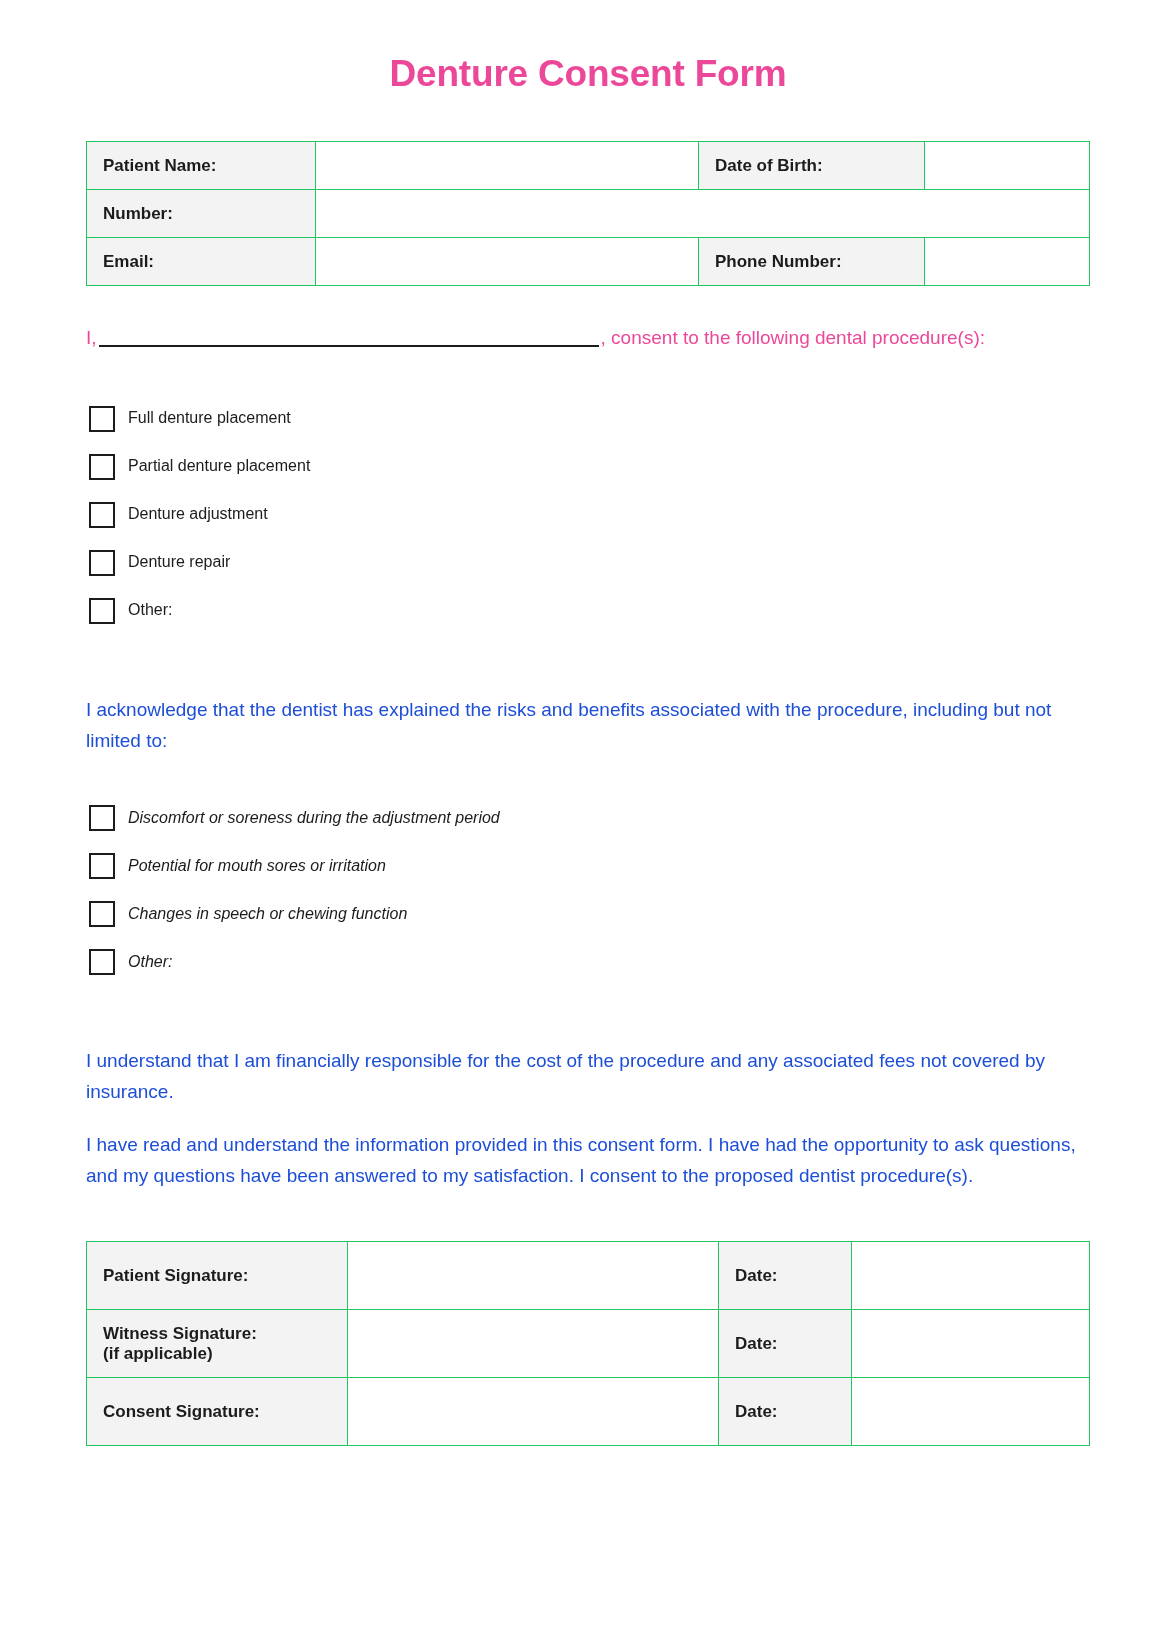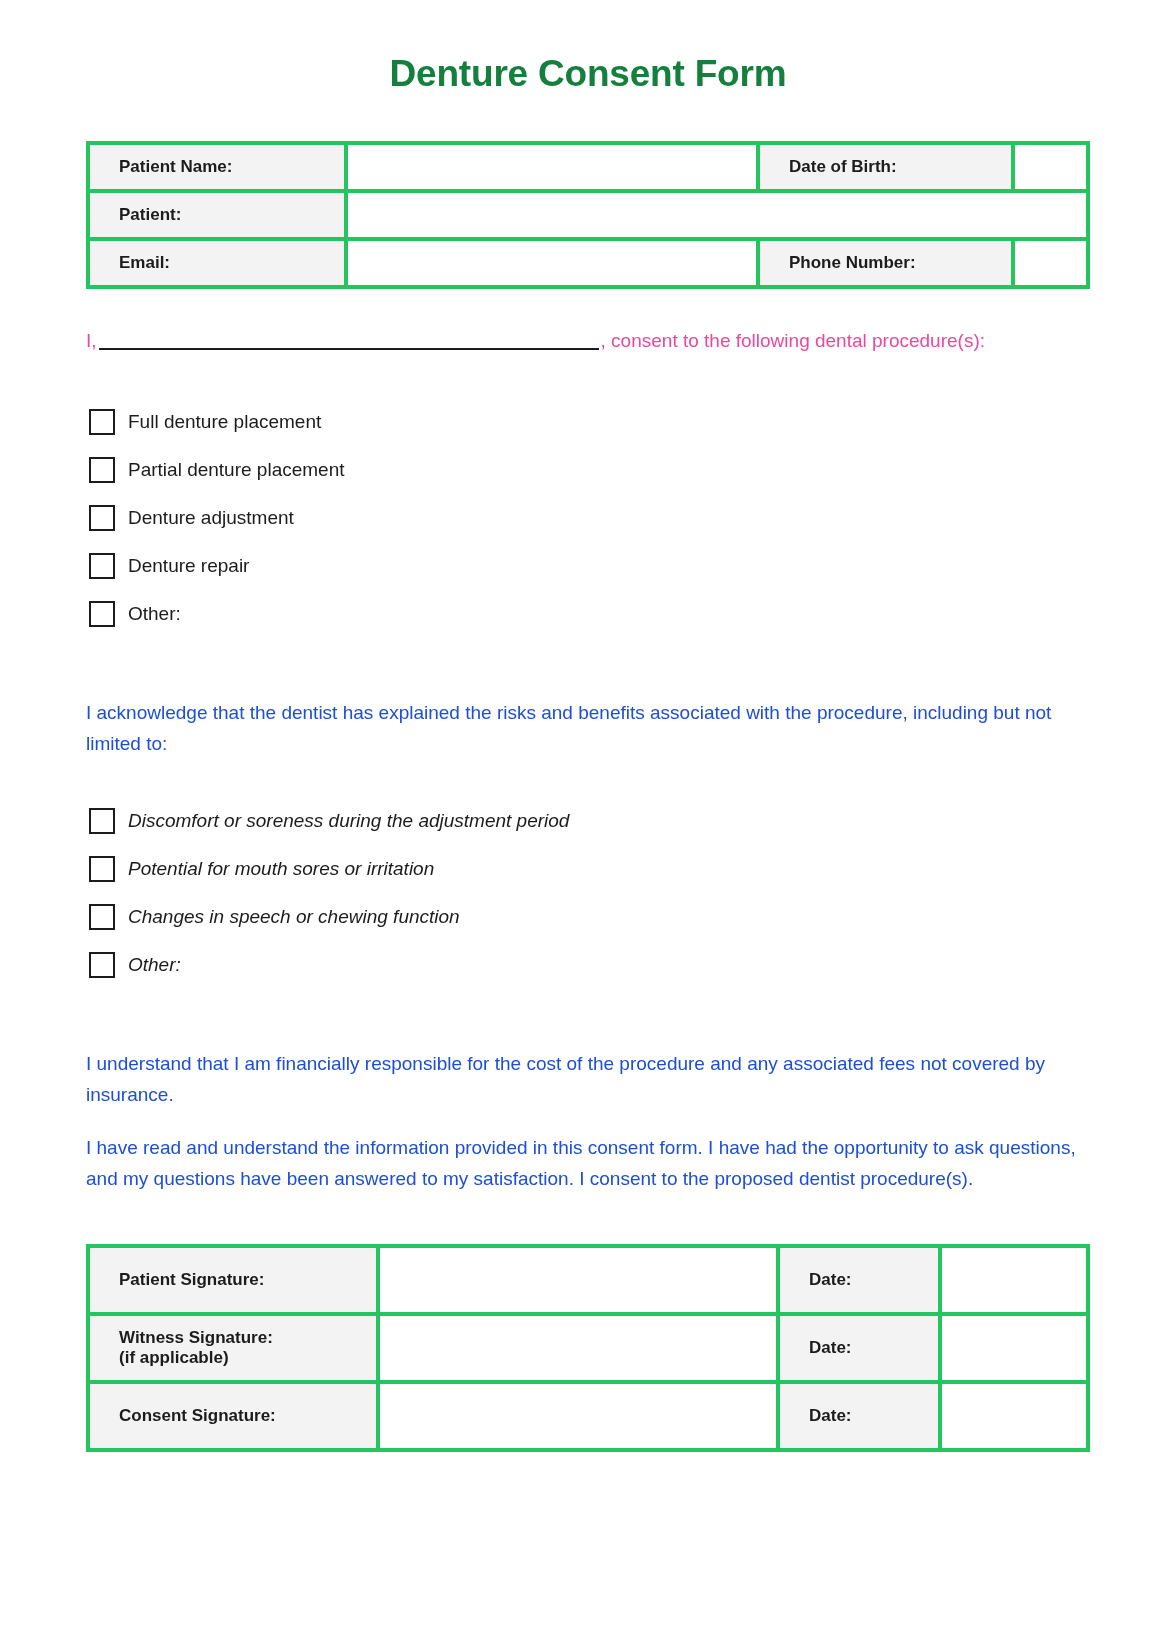--- a/index.html
+++ b/index.html
@@ -22,40 +22,40 @@
     box-sizing: border-box;
     padding: 0;
     background: #ffffff;
   }
 
   
   .form-title {
     text-align: center;
     font-size: 37px;
     font-weight: bold;
-    color: #15803d;
+    color: #ec4899;
     letter-spacing: -0.2px;
     margin: 0;
     padding: 52px 0 0 0;
     line-height: 1.2;
   }
 
   
   .info-table,
   .sig-table {
     border-collapse: collapse;
     table-layout: fixed;
     width: 1004px;
     margin: 0 auto;
     border: 1px solid #e6e6e6;
   }
   .info-table td,
   .sig-table td {
-    border: 4px solid #22c55e;
-    padding: 0 29px;
+    border: 1px solid #22c55e;
+    padding: 0 16px;
     font-size: 17px;
     vertical-align: middle;
     background: #ffffff;
   }
   .info-table td.label,
   .sig-table td.label {
     background: #f3f3f3;
     font-weight: bold;
     color: #1c1c1c;
     white-space: nowrap;
@@ -103,21 +103,21 @@
     width: 26px;
     height: 26px;
     border: 2px solid #1c1c1c;
     background: #ffffff;
     box-sizing: border-box;
     margin-left: 3px;
     margin-right: 13px;
     cursor: pointer;
   }
   .check-label {
-    font-size: 19px;
+    font-size: 16px;
     line-height: 1.3;
     color: #1c1c1c;
   }
 
   
   .para {
     width: 1004px;
     margin: 0 auto;
     font-size: 19px;
     line-height: 1.62;
@@ -146,21 +146,21 @@
   <div class="info-wrap">
     <table class="info-table">
       <tbody>
         <tr>
           <td class="label" style="width:196px">Patient Name:</td>
           <td style="width:350px"></td>
           <td class="label" style="width:193px">Date of Birth:</td>
           <td></td>
         </tr>
         <tr>
-          <td class="label">Patient:</td>
+          <td class="label">Number:</td>
           <td colspan="3"></td>
         </tr>
         <tr>
           <td class="label">Email:</td>
           <td></td>
           <td class="label">Phone Number:</td>
           <td></td>
         </tr>
       </tbody>
     </table>

